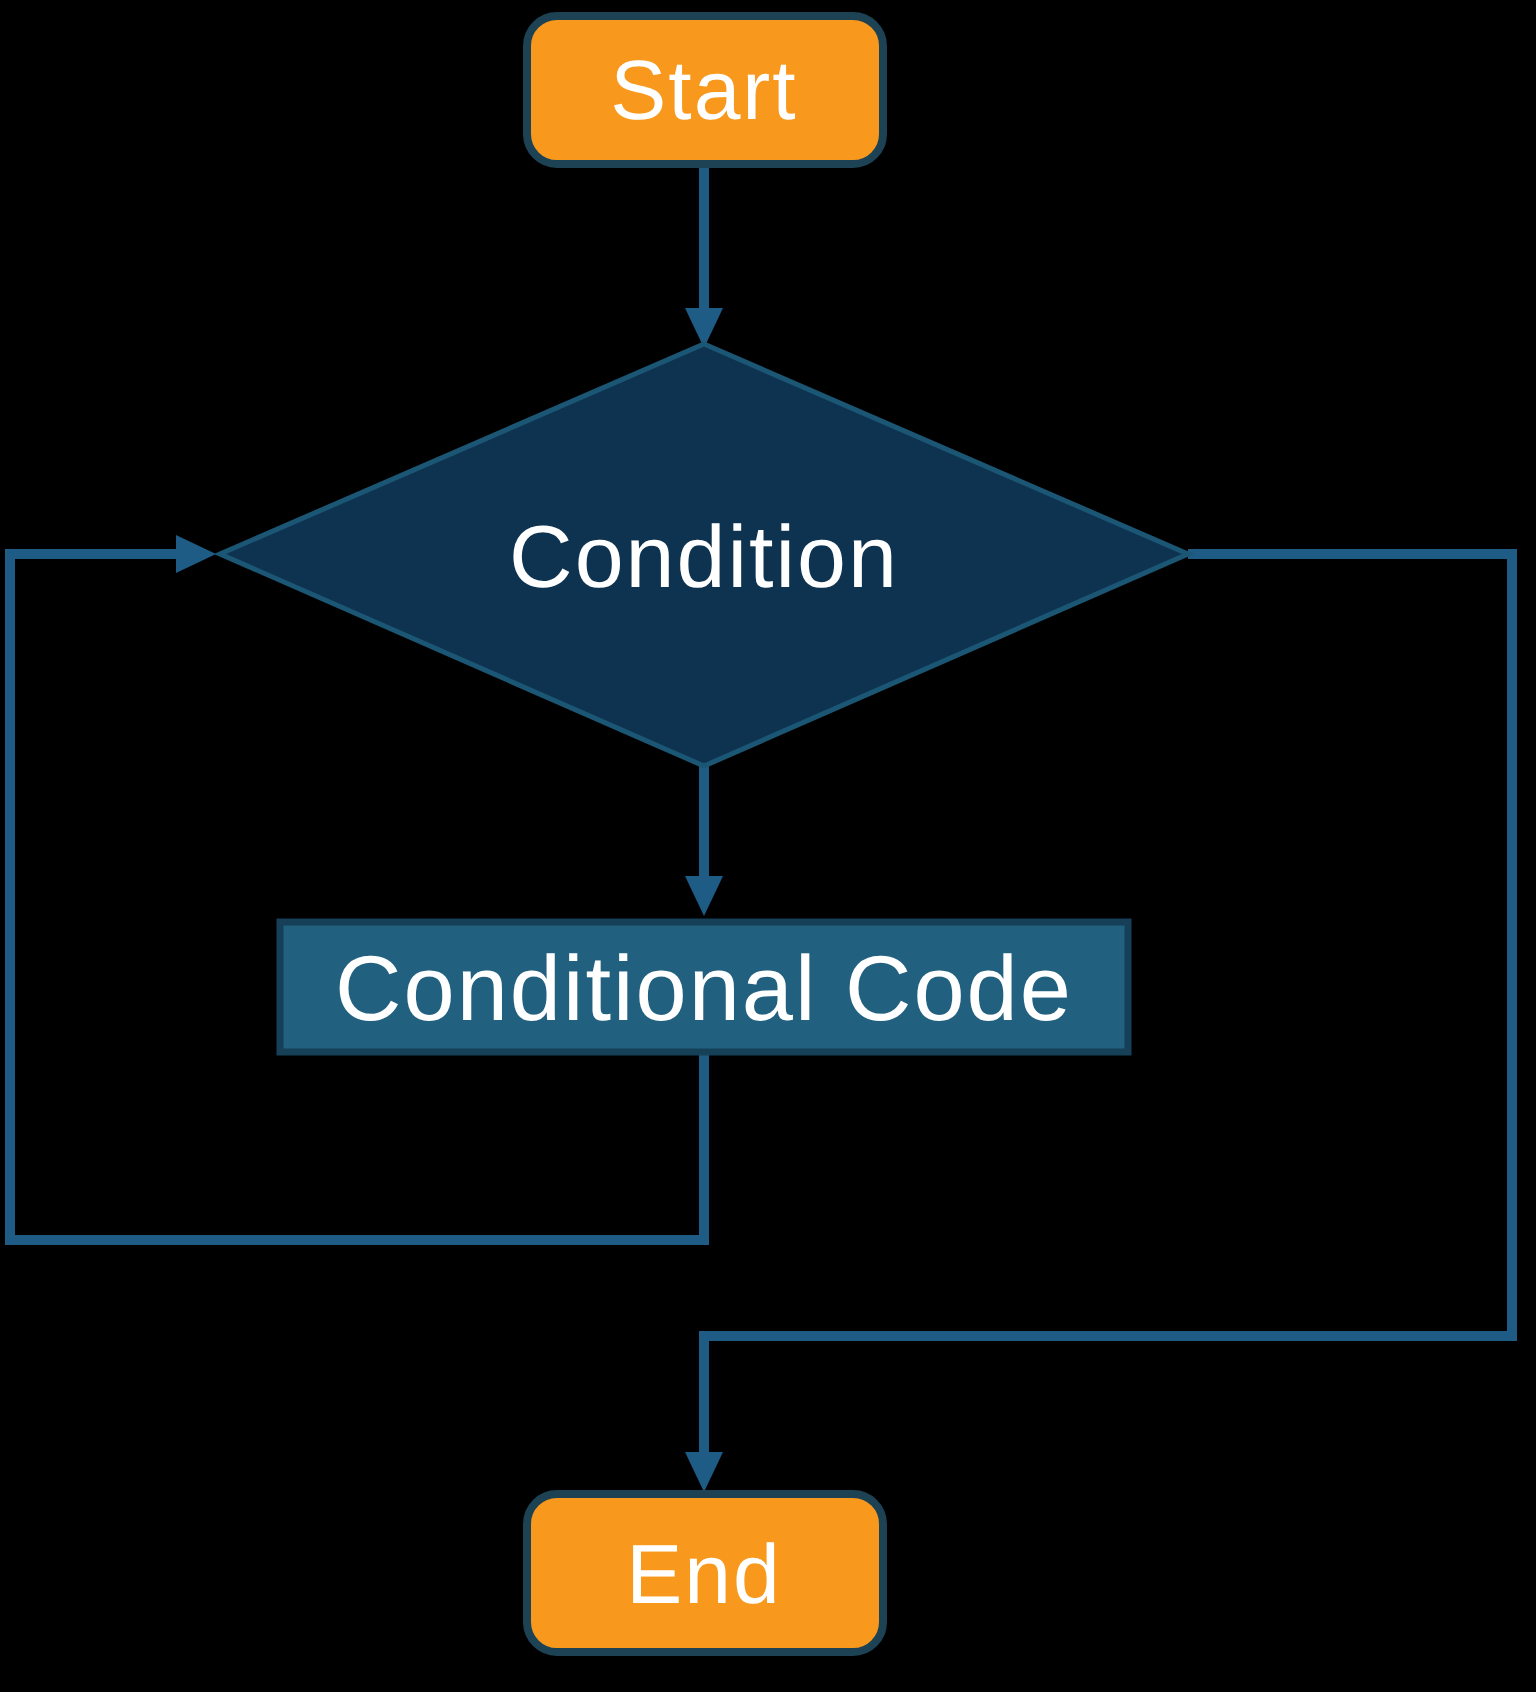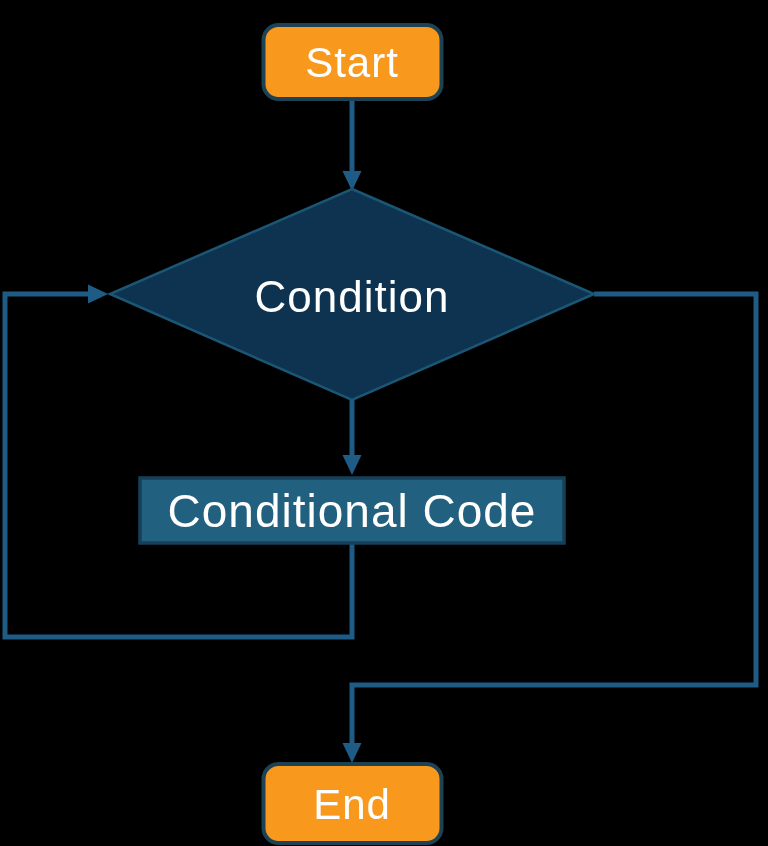--- a/index.html
+++ b/index.html
@@ -4,21 +4,21 @@
 <style>
   html, body {
     margin: 0;
     padding: 0;
     width: 768px;
     height: 846px;
     background: #000000;
     overflow: hidden;
     font-family: "Liberation Sans", sans-serif;
   }
-  .canvas { position: relative; width: 768px; height: 706px; margin-top: 17px; }
+  .canvas { position: relative; width: 768px; height: 706px; }
   svg { display: block; }
 
   .connector {
     fill: none;
     stroke: #1E5C86;
     stroke-width: 5;
     stroke-linejoin: miter;
   }
   .arrowhead { fill: #1E5C86; stroke: none; }
 

